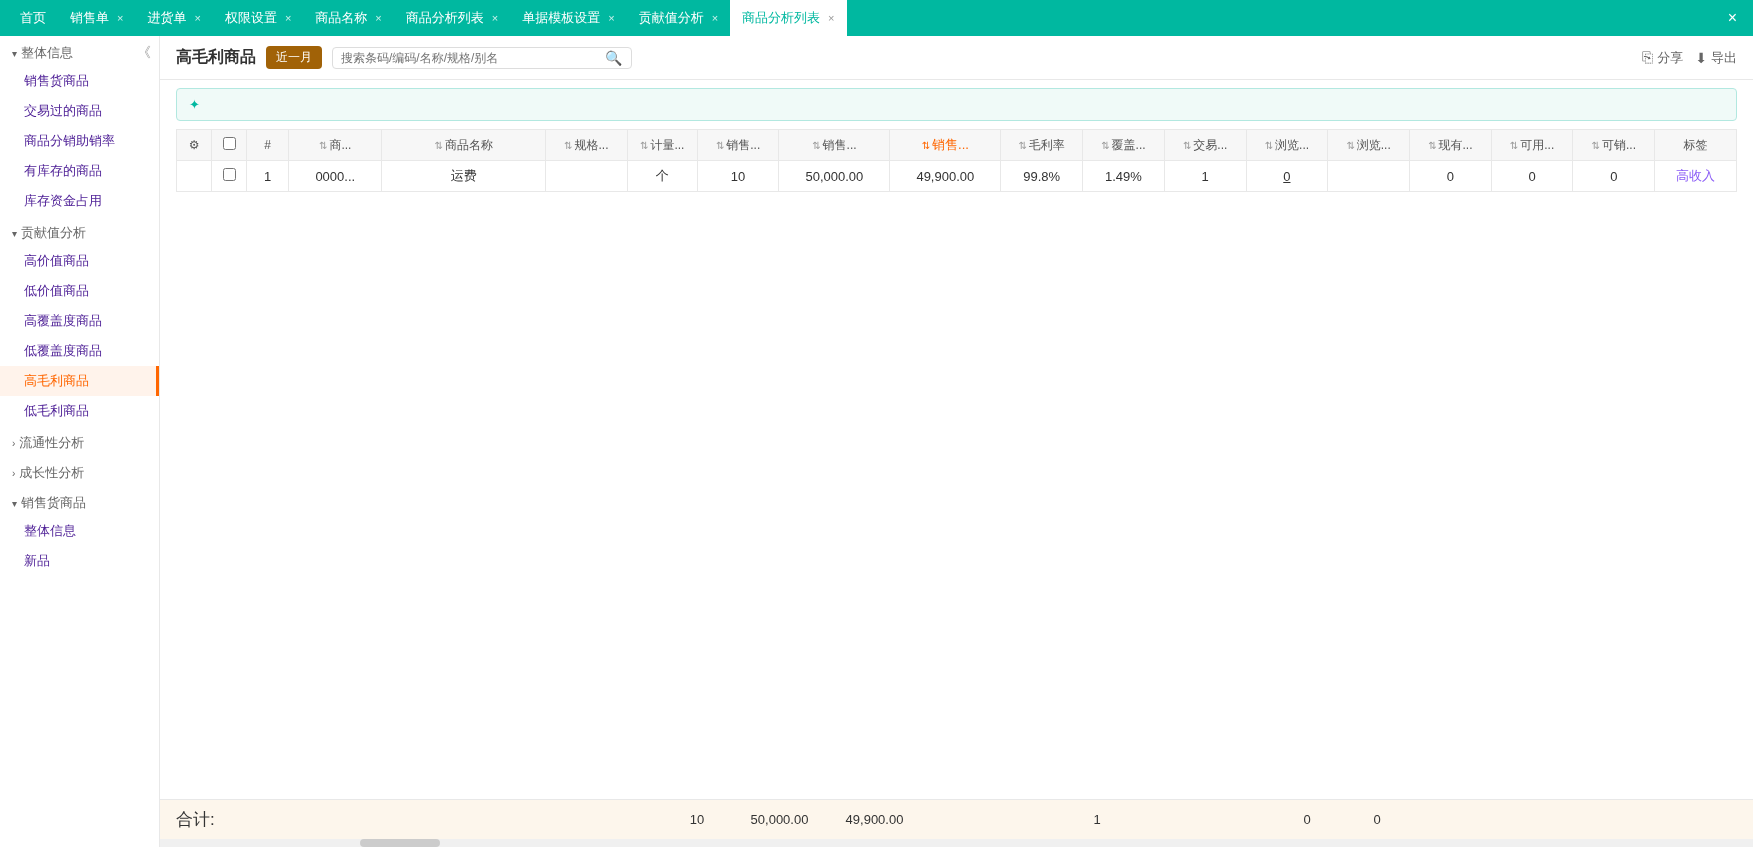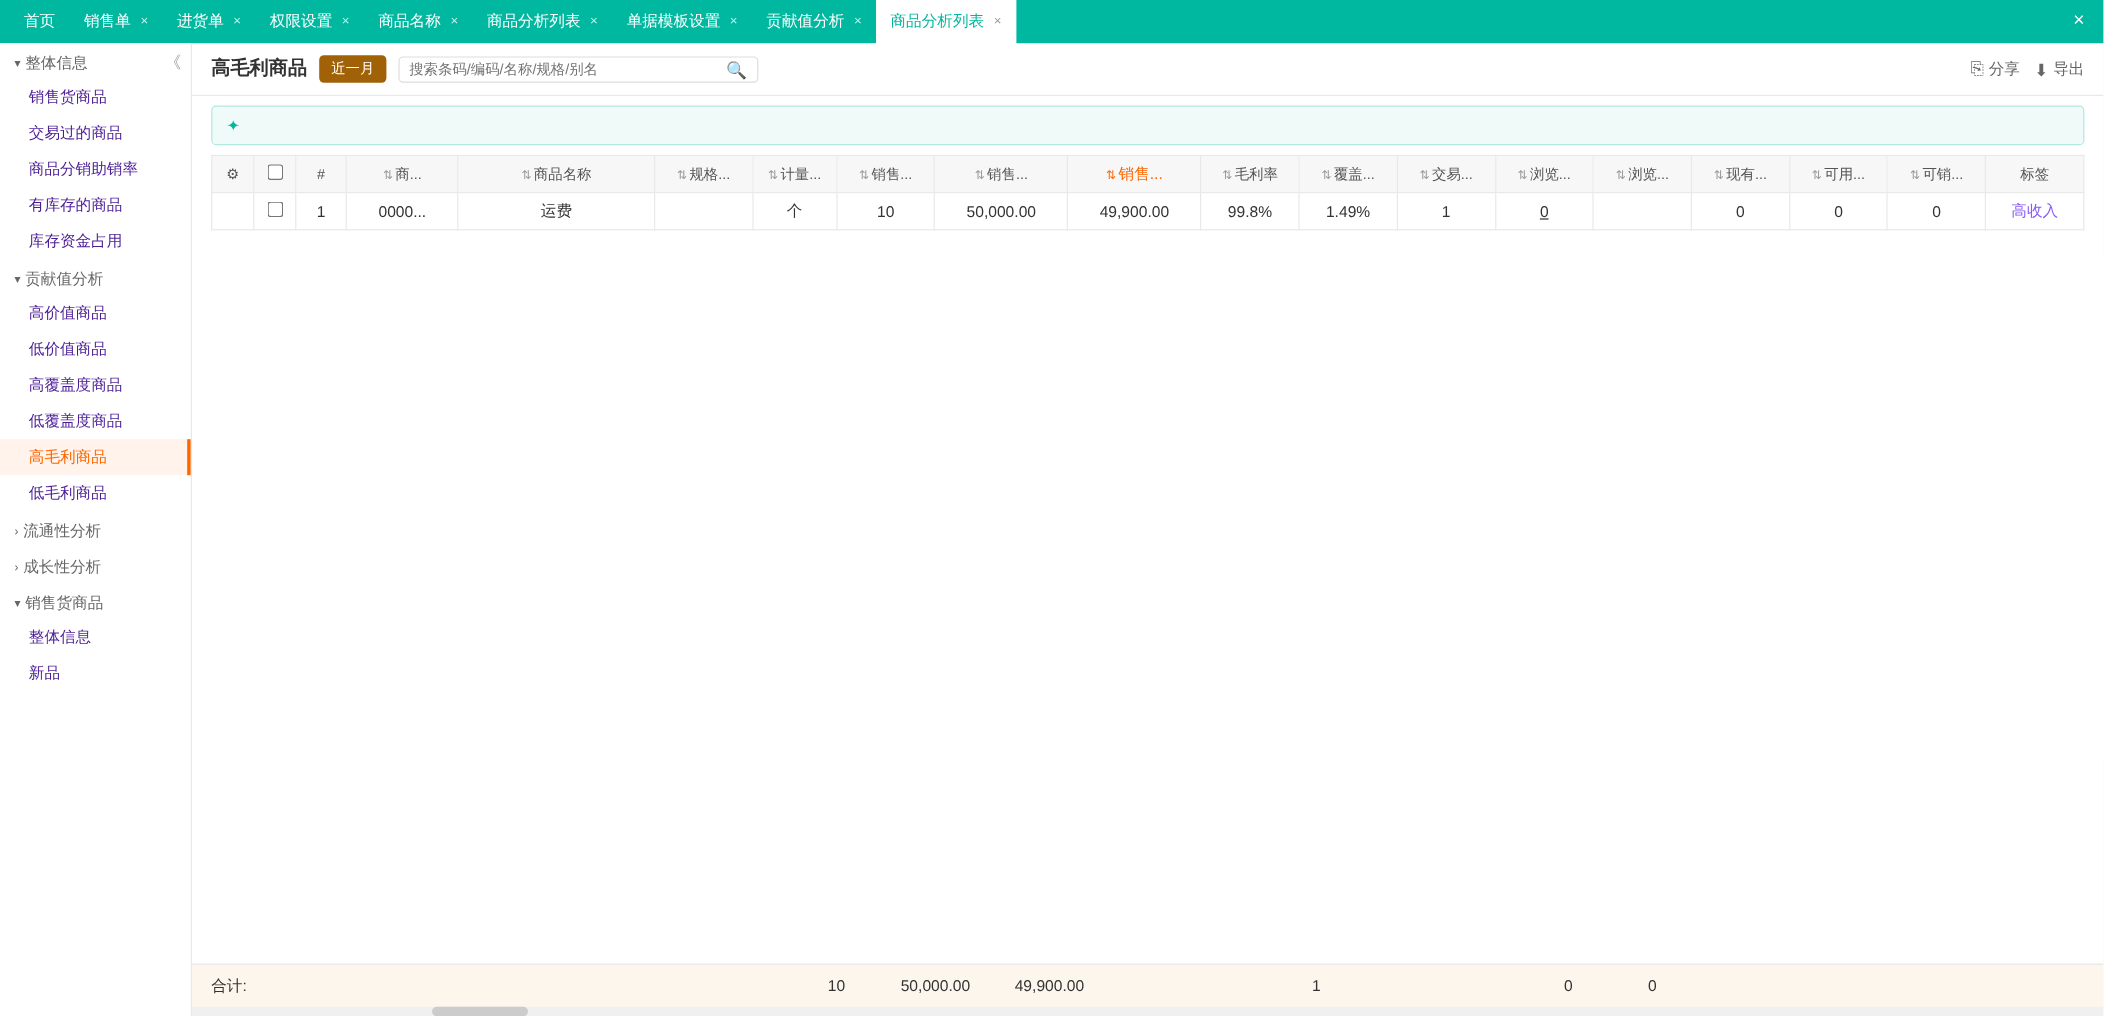--- a/index.html
+++ b/index.html
@@ -212,21 +212,21 @@
       display: flex;
       align-items: center;
       background: #fdf6ec;
       border-top: 1px solid #e8e8e8;
       padding: 8px 16px;
       gap: 0;
       min-height: 36px;
     }
     .footer-label {
       color: #333;
-      font-size: 13px;
+      font-size: 17px;
       min-width: 40px;
     }
     .footer-cells {
       display: flex;
       flex: 1;
       overflow: hidden;
     }
     .footer-cell {
       text-align: center;
       font-size: 13px;

